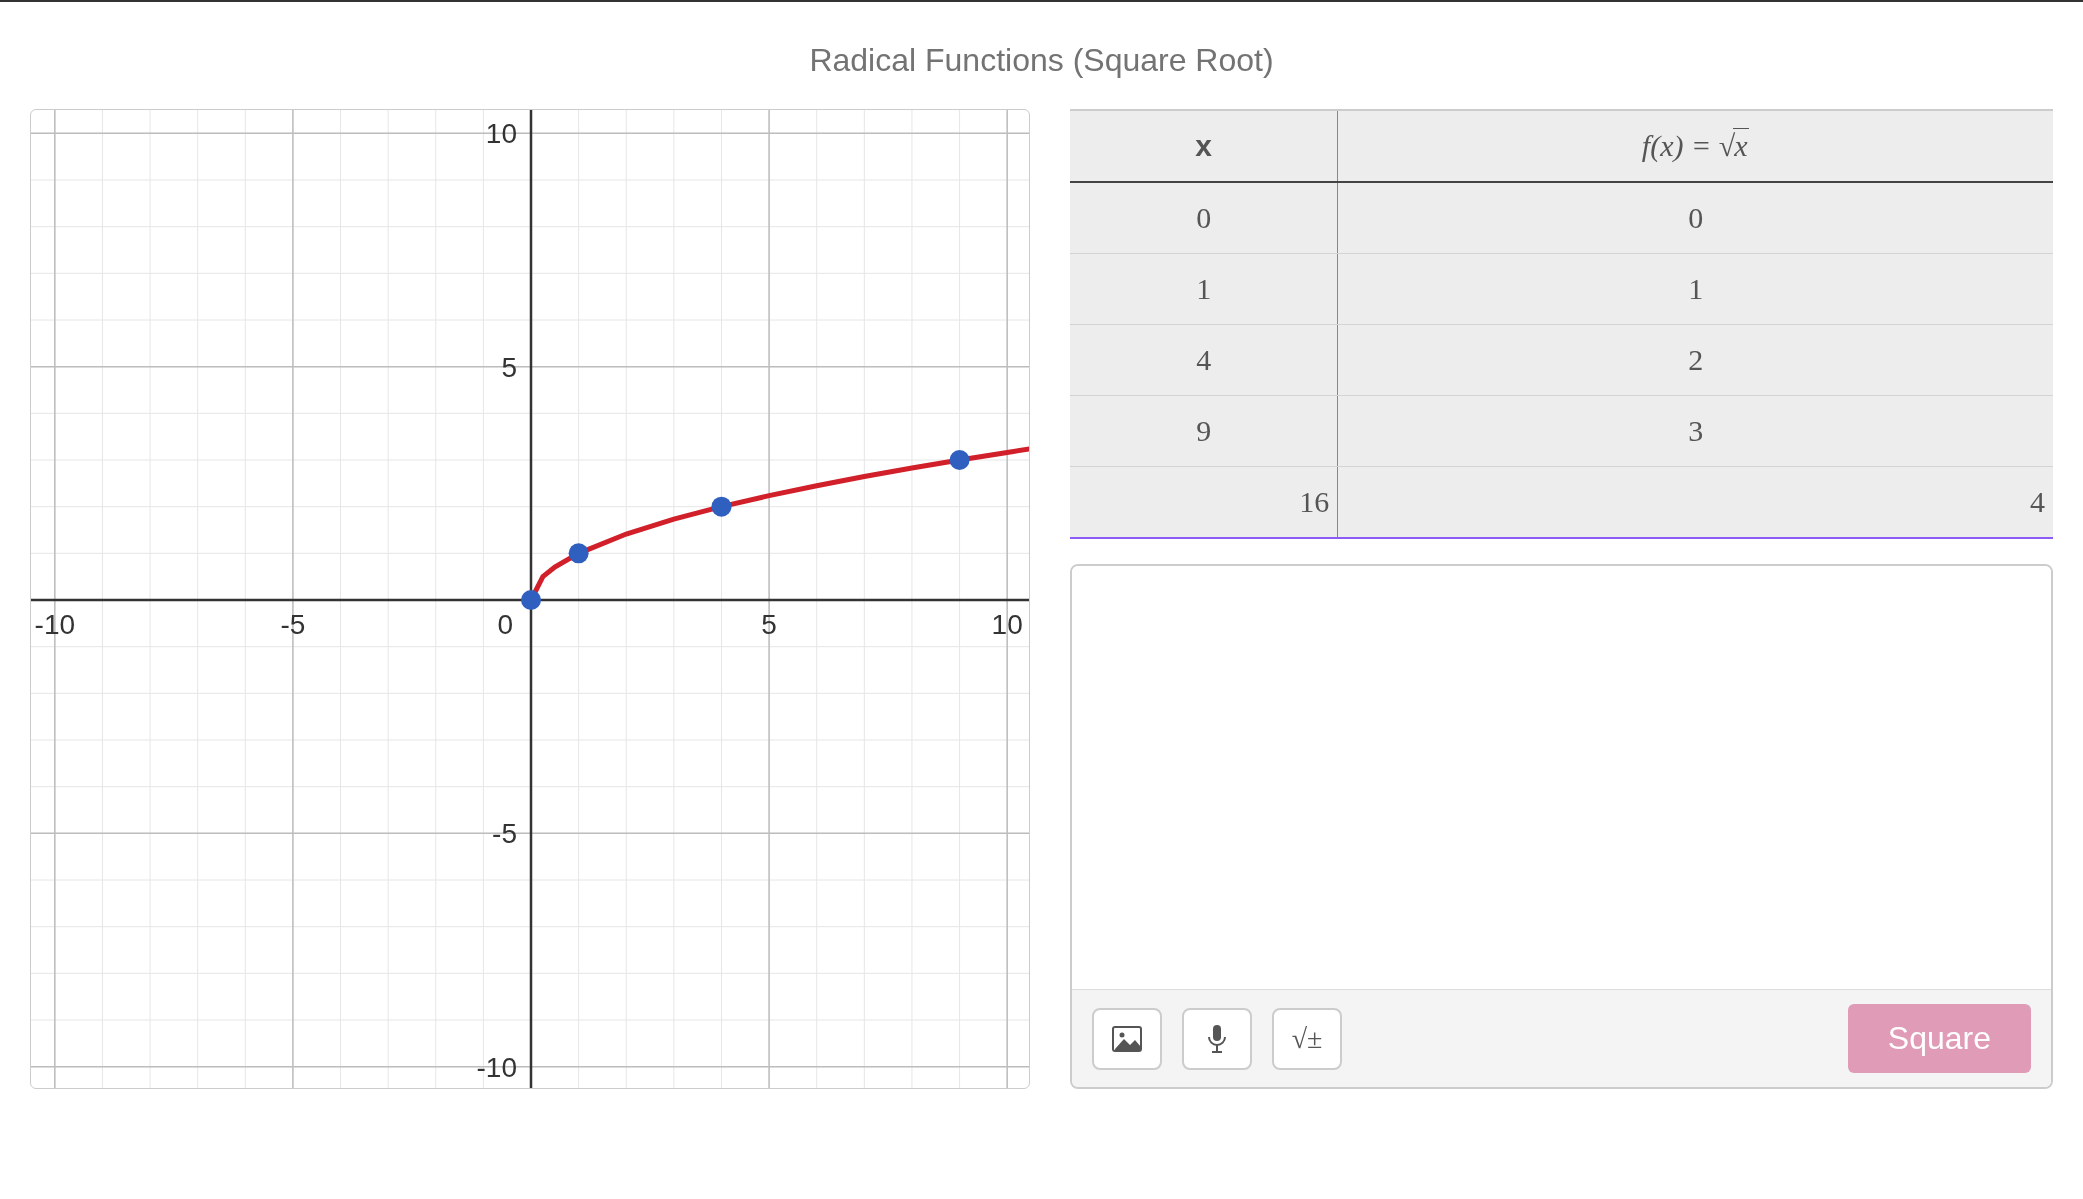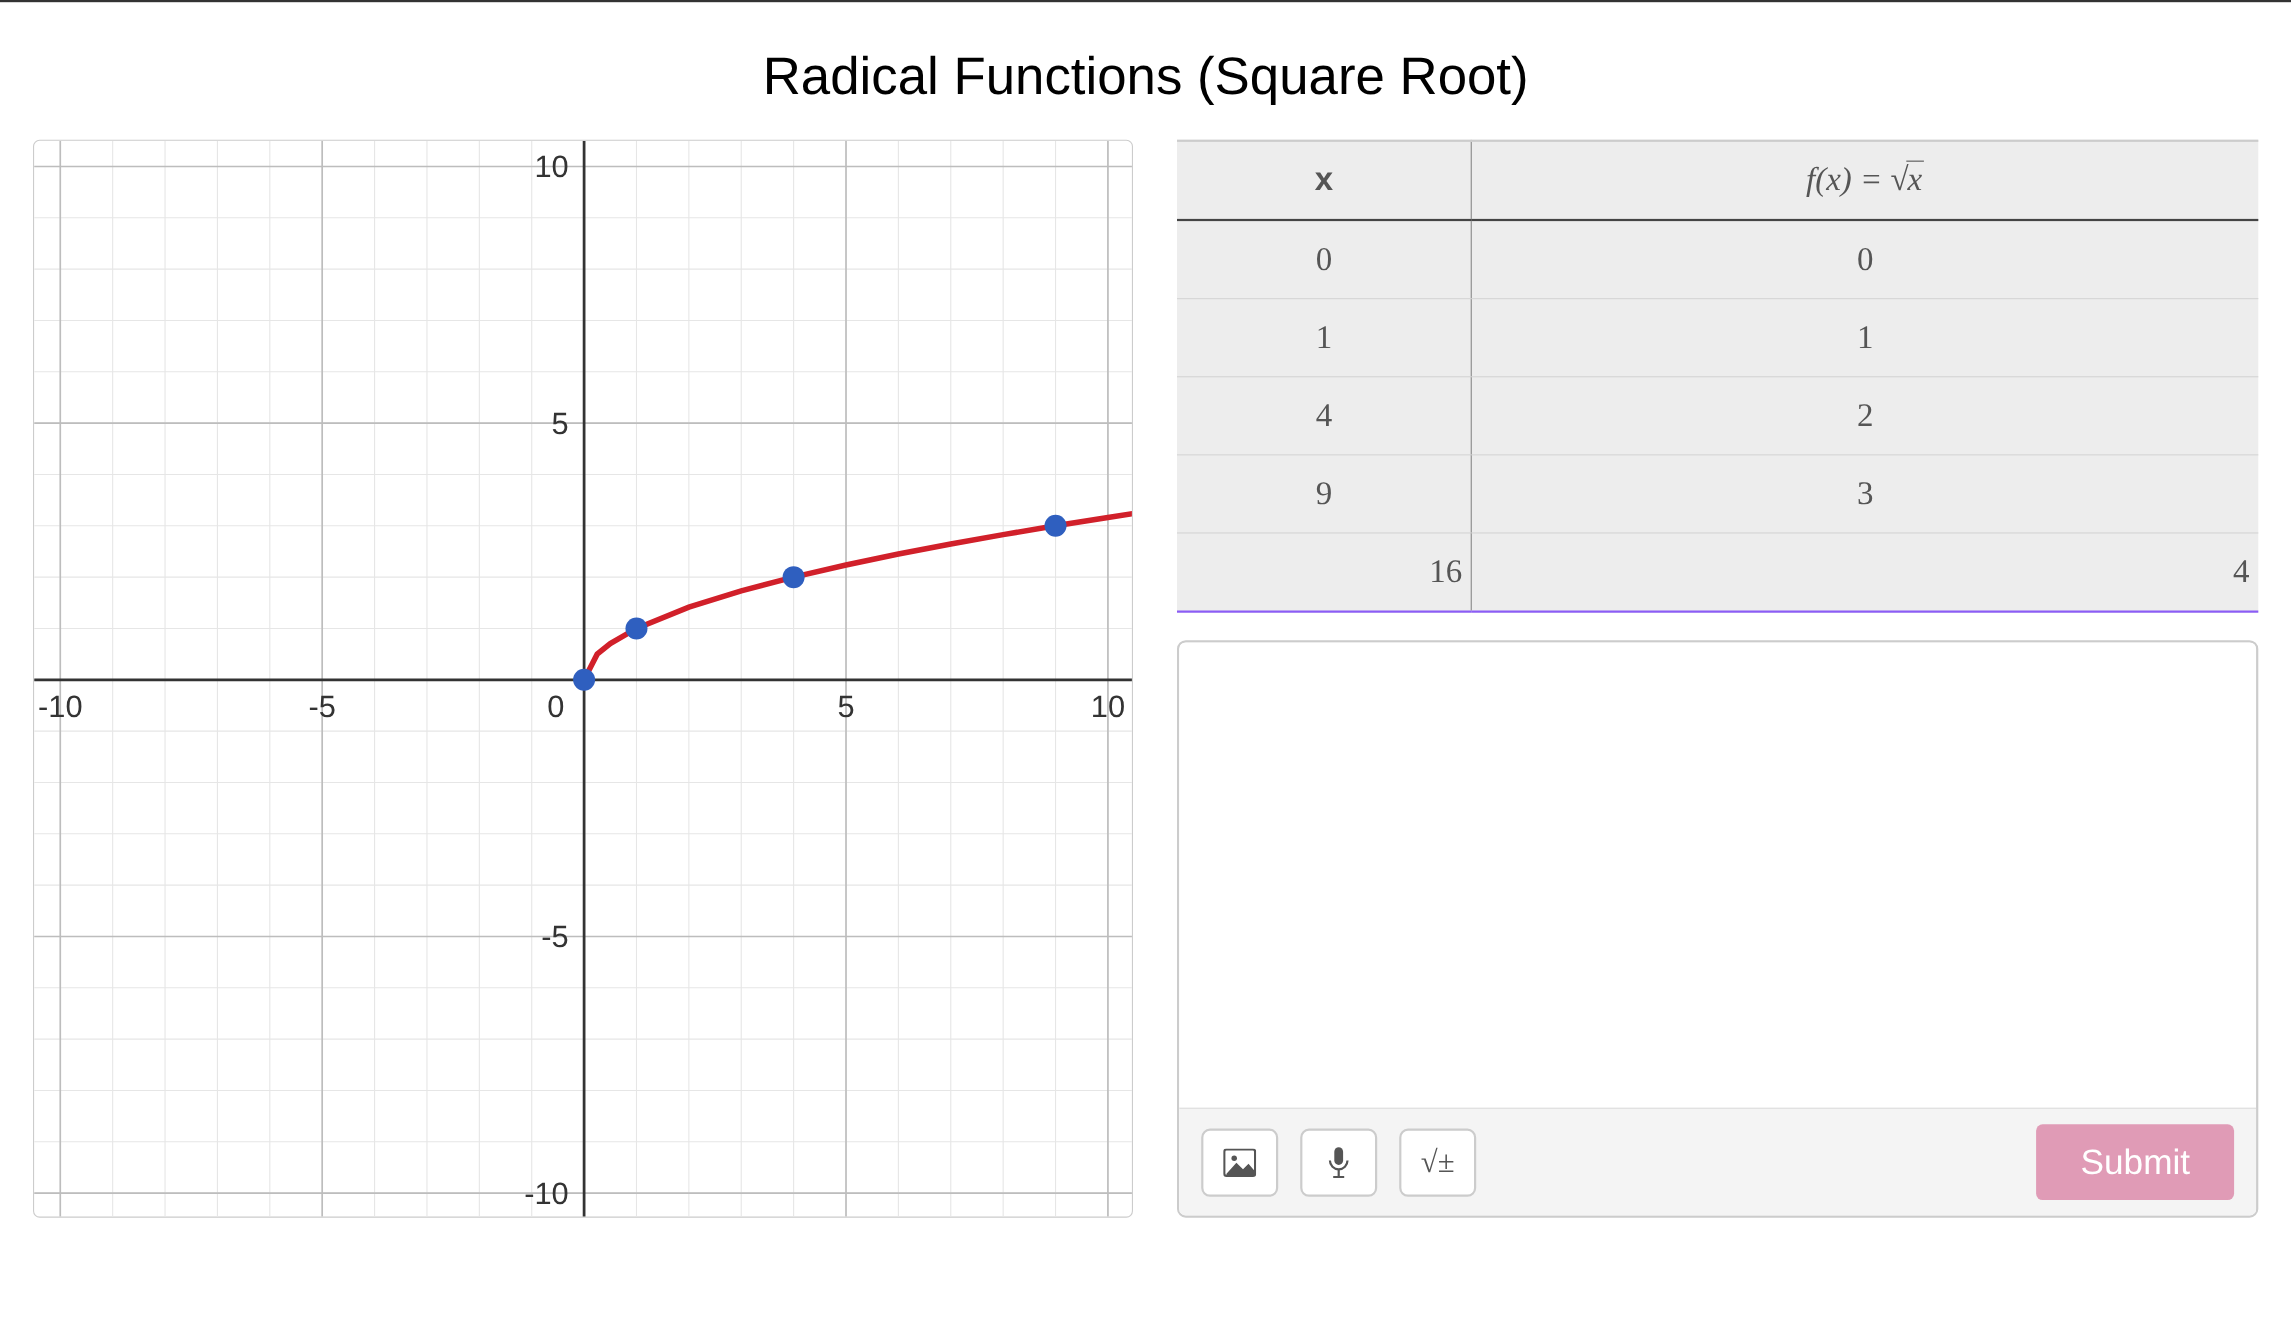--- a/index.html
+++ b/index.html
@@ -11,22 +11,22 @@
   }
   .page {
     width: 2083px;
     height: 1199px;
     border-top: 2px solid #333;
     padding: 20px 30px;
     position: relative;
   }
   .title {
     text-align: center;
-    font-size: 48px;
-    color: #000000;
+    font-size: 32px;
+    color: #737373;
     margin: 20px 0 30px 0;
     font-weight: 400;
   }
   .content {
     display: flex;
     gap: 40px;
   }
   .left-col {
     flex: 0 0 1000px;
   }
@@ -288,19 +288,19 @@
               <rect x="7" y="1" width="8" height="16" rx="4" fill="#555"></rect>
               <path d="M3 13 a8 8 0 0 0 16 0" fill="none" stroke="#555" stroke-width="2"></path>
               <line x1="11" y1="21" x2="11" y2="27" stroke="#555" stroke-width="2"></line>
               <line x1="6" y1="28" x2="16" y2="28" stroke="#555" stroke-width="2"></line>
             </svg>
           </div>
           <div class="tool-btn">
             <span style="font-family:'Times New Roman',serif;">√±</span>
           </div>
           <div class="spacer"></div>
-          <button class="submit-btn">Submit</button>
+          <button class="submit-btn">Square</button>
         </div>
       </div>
 
     </div>
   </div>
 </div>
 
 </body></html>

